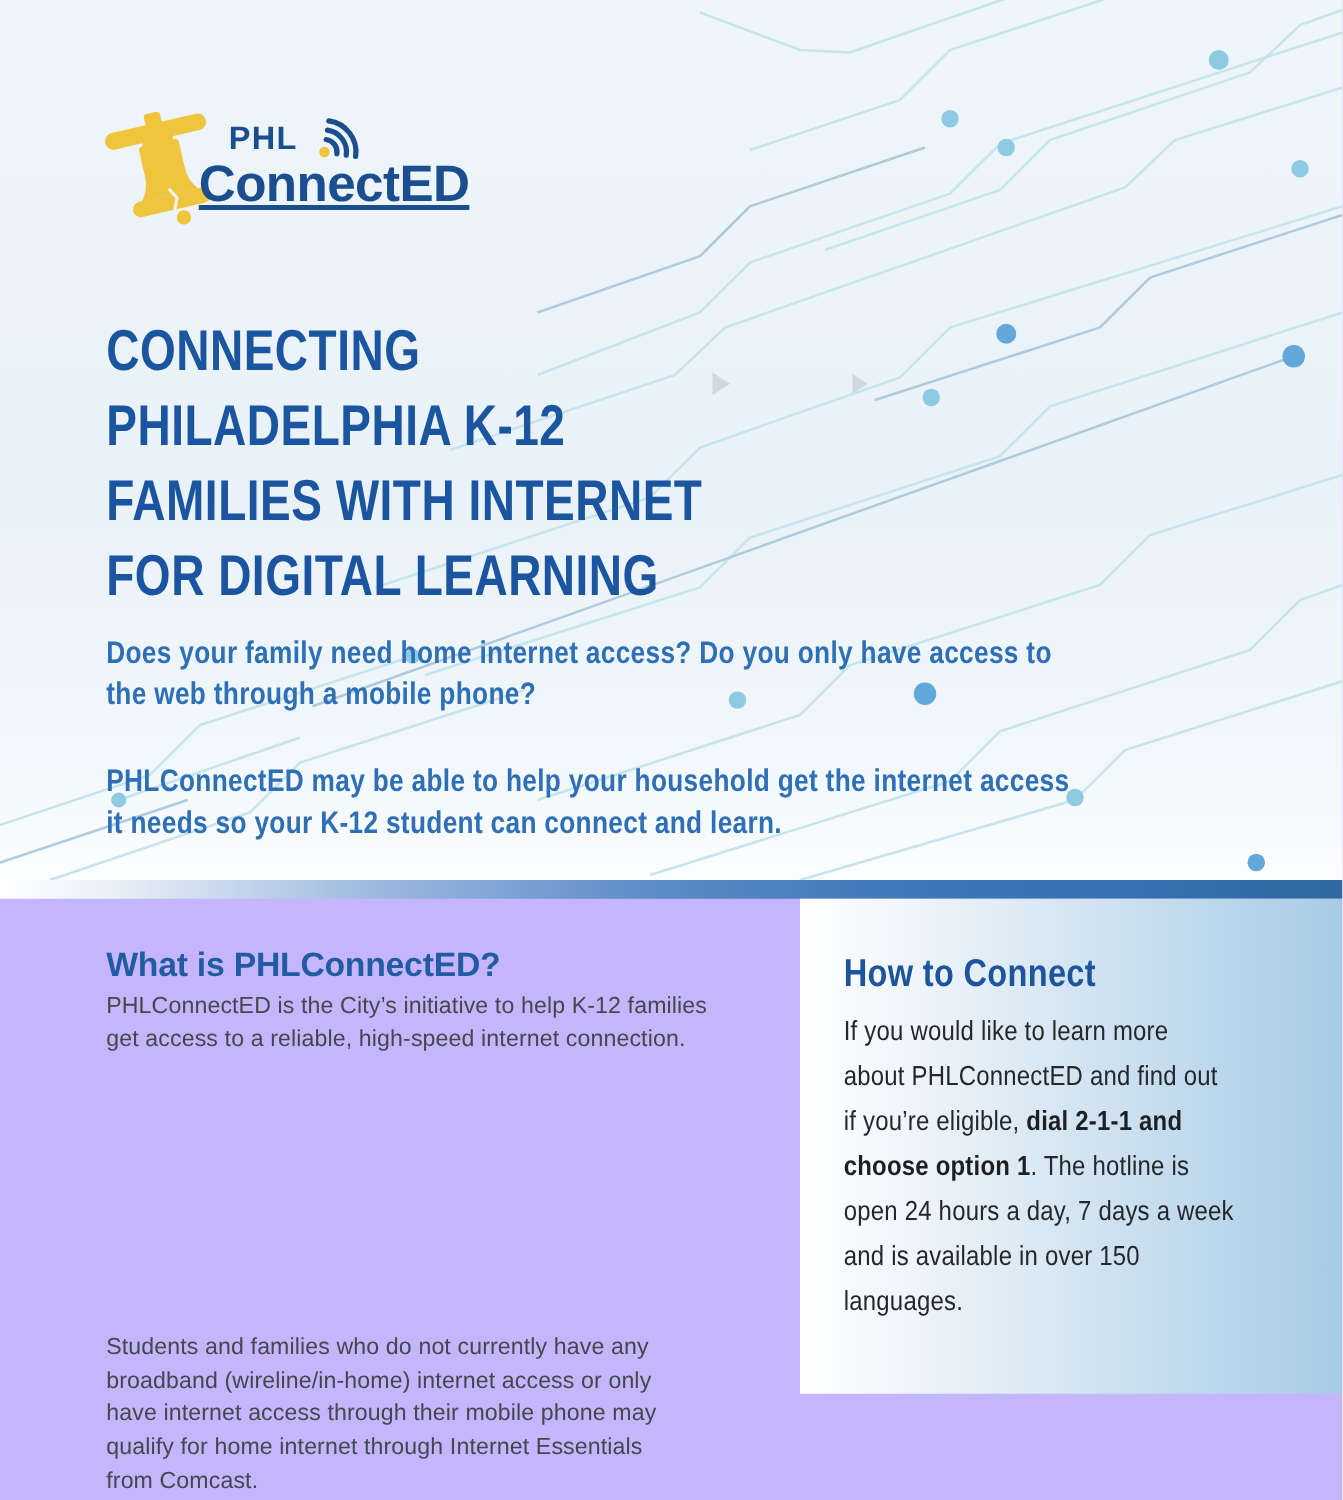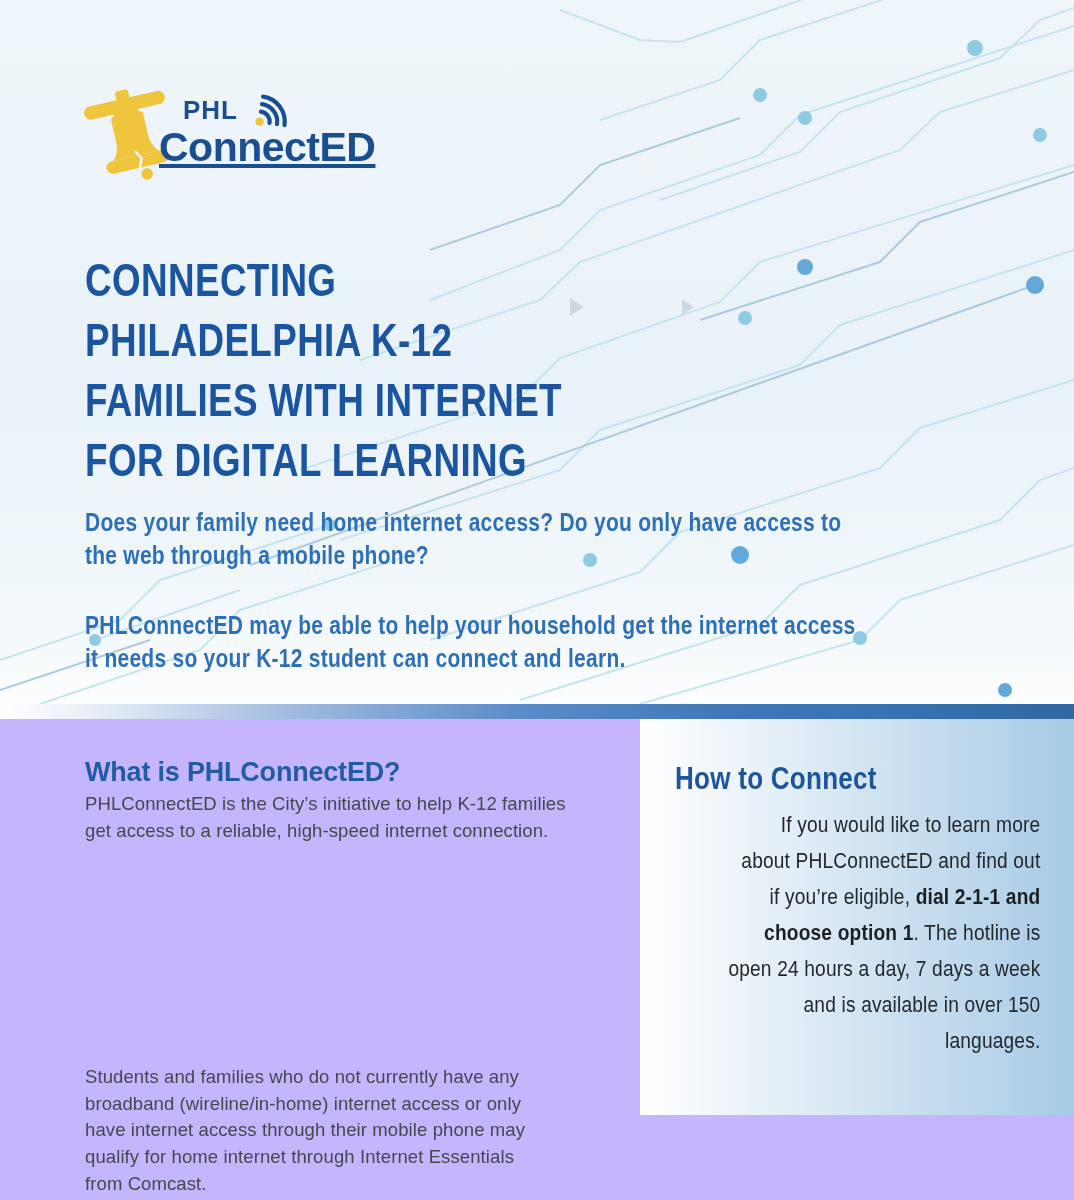--- a/index.html
+++ b/index.html
@@ -55,21 +55,20 @@
     font-size:18.5px;line-height:26.7px;color:#43484e;white-space:pre-line;
     letter-spacing:.1px;
   }
   .p1{top:791px;}
   .p2{top:871px;}
   .p3{top:1064px;}
   
   .how-box{
     position:absolute;left:640px;top:719px;width:434px;height:396px;
     background:linear-gradient(90deg,#ffffff 0%,#f1f6fb 18%,#cde1f0 58%,#a7cbe6 100%);
-    text-align:right;
   }
   .how-title{
     position:absolute;left:35px;top:42px;font-size:31px;font-weight:700;
     color:#1d549b;letter-spacing:.3px;white-space:nowrap;
   }
   .how-body{
     position:absolute;left:35px;top:88px;width:420px;
     font-size:22px;line-height:36px;color:#24272b;letter-spacing:.2px;
   }
   .how-body .b{font-weight:700;color:#1d2023;}

